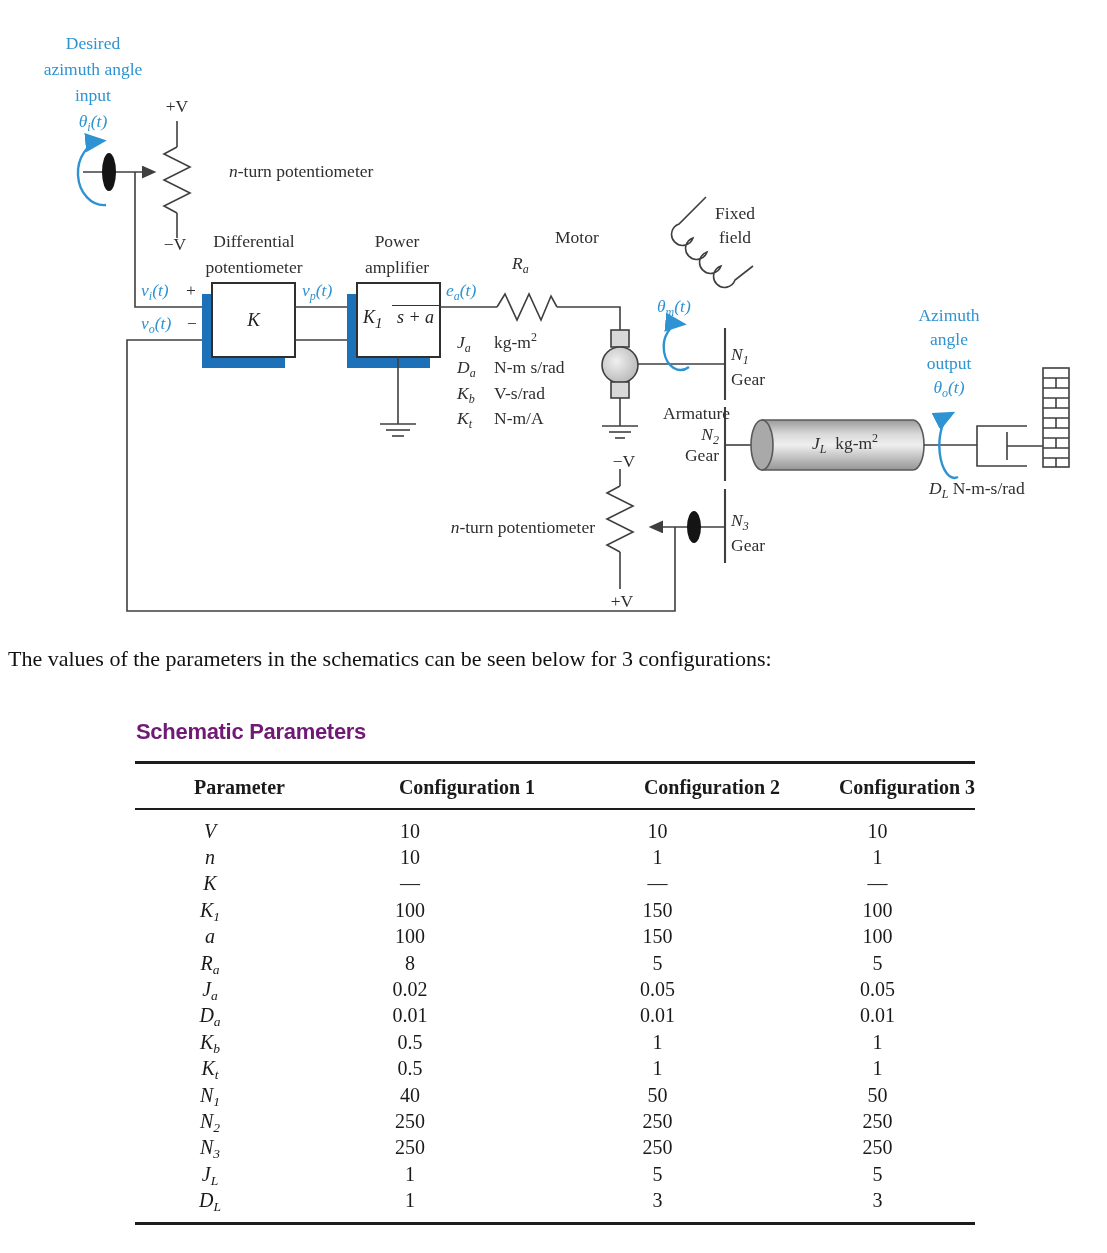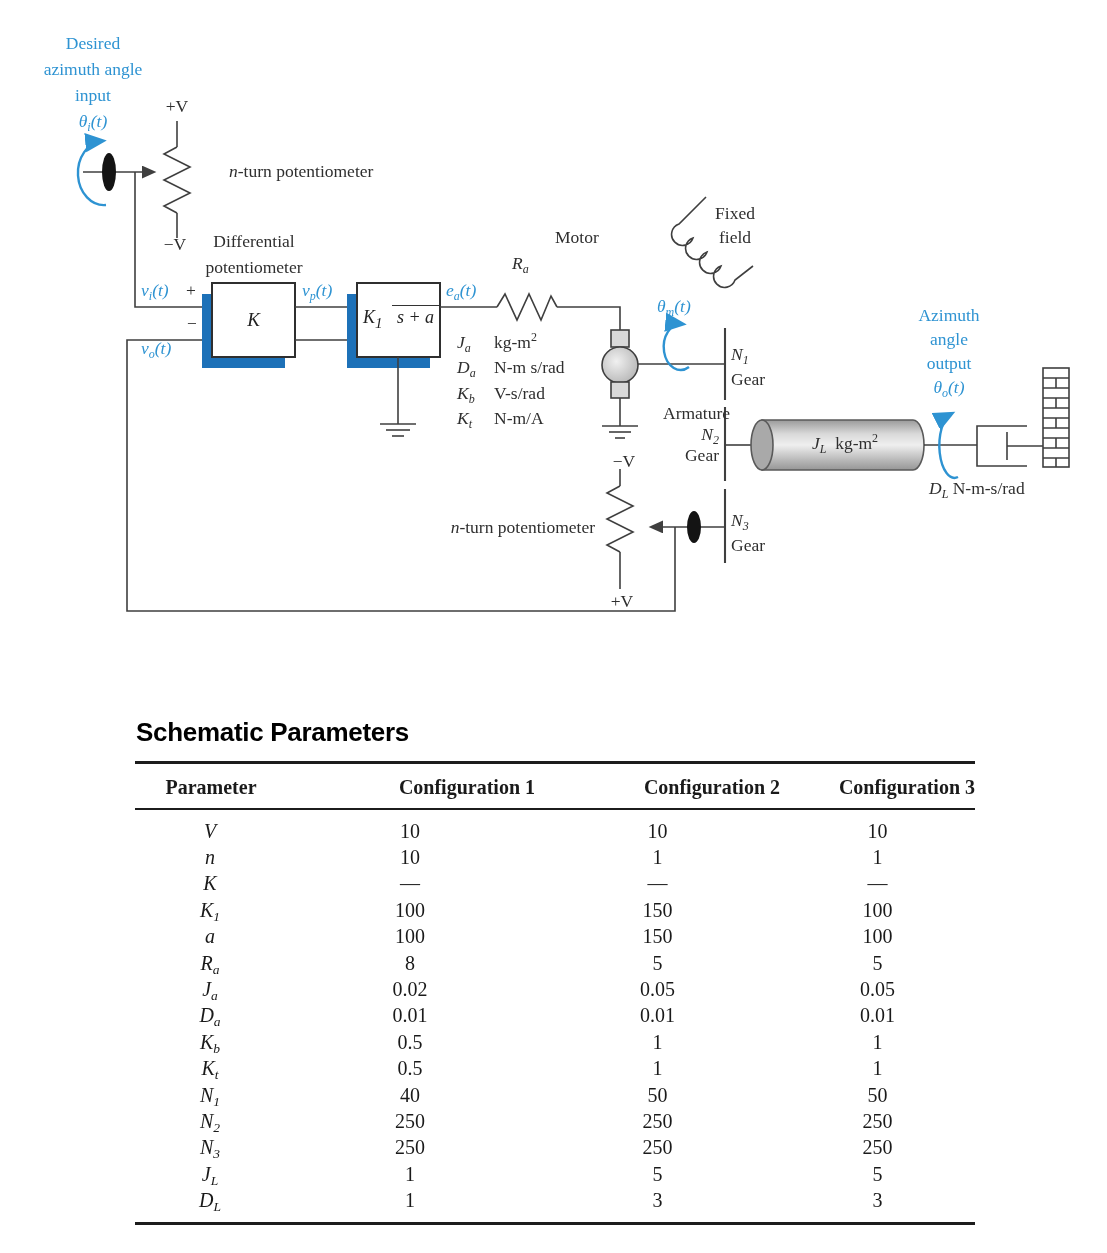--- a/index.html
+++ b/index.html
@@ -16,27 +16,27 @@
   .lbl sup{font-size:12px;line-height:0;vertical-align:7px;}
   .boxtext{position:absolute;display:flex;align-items:center;justify-content:center;
            font-style:italic;font-size:19px;color:#222;}
   .frac{display:inline-block;text-align:left;font-style:italic;font-size:18px;line-height:19px;}
   .frac .den{border-top:1.6px solid #333;padding:1px 5px 0 5px;}
   .frac .num{padding:0 5px;}
   .mp-row{height:25.3px;}
   .mp-sym{display:inline-block;width:37px;font-style:italic;}
   #intro{position:absolute;left:8px;top:646px;width:960px;font-size:22px;color:#111;}
   #table{position:absolute;left:135px;top:716px;width:840px;color:#1a1a1a;}
-  .ttitle{font-family:"Liberation Sans",sans-serif;font-weight:700;font-size:26px;
-          line-height:32px;letter-spacing:-0.3px;color:#000000;margin:0 0 13px 1px;}
+  .ttitle{font-family:"Liberation Sans",sans-serif;font-weight:700;font-size:22px;
+          line-height:32px;letter-spacing:-0.3px;color:#701a75;margin:0 0 13px 1px;}
   .tgrid{display:grid;grid-template-columns:150px 250px 245px 195px;}
   .thead{border-top:3px solid #1c1c1c;border-bottom:2px solid #1c1c1c;padding:12px 0 9px 0;
          font-weight:700;font-size:20px;line-height:23px;}
   .thead .cell{text-align:right;}
-  .thead .hparam{text-align:center;padding-left:2px;}
+  .thead .hparam{text-align:right;padding-left:2px;}
   .tbody{padding:8px 0 8px 0;border-bottom:3px solid #1c1c1c;}
   .trow{display:grid;grid-template-columns:150px 250px 245px 195px;height:26.4px;
         align-items:center;font-size:20px;}
   .trow .cell{text-align:center;}
   .pvar{display:inline-block;width:110px;text-align:center;font-style:italic;}
   .trow sub, .pvar sub{font-size:13.5px;line-height:0;vertical-align:-4px;}
 </style>
 </head>
 <body>
 
@@ -173,24 +173,28 @@
 
     <div class="lbl ctr" style="left:152px;top:96px;width:40px;">+V</div>
     <div class="lbl ctr" style="left:150px;top:234px;width:40px;">−V</div>
 
     <div class="lbl" style="left:224px;top:161px;"><i>n</i><span>-turn potentiometer</span></div>
 
     <div class="lbl ctr" style="left:189px;top:228px;width:120px;line-height:26px;">
       <div>Differential</div>
       <div>potentiometer</div>
     </div>
+    <div class="lbl ctr" style="left:332px;top:228px;width:120px;line-height:26px;">
+      <div>Power</div>
+      <div>amplifier</div>
+    </div>
 
     <div class="lbl blue ital" style="left:136px;top:280px;"><span>v</span><sub>i</sub><span>(t)</span></div>
     <div class="lbl" style="left:181px;top:280px;">+</div>
-    <div class="lbl blue ital" style="left:136px;top:313px;margin-top:25px;"><span>v</span><sub>o</sub><span>(t)</span></div>
+    <div class="lbl blue ital" style="left:136px;top:313px;"><span>v</span><sub>o</sub><span>(t)</span></div>
     <div class="lbl" style="left:182px;top:313px;">−</div>
 
     <div class="boxtext" style="left:207px;top:283px;width:83px;height:74px;">K</div>
     <div class="boxtext" style="left:352px;top:283px;width:83px;height:74px;">
       <span class="frac">
         <span class="num"><span>K</span><sub>1</sub></span>
         <span class="den">s + a</span>
       </span>
     </div>
 
@@ -243,20 +247,21 @@
     </div>
 
     <div class="lbl" style="left:924px;top:478px;">
       <span class="ital"><span>D</span><sub>L</sub></span><span> N-m-s/rad</span>
     </div>
 
     <div class="lbl rgt" style="left:418px;top:517px;width:172px;"><i>n</i><span>-turn potentiometer</span></div>
     <div class="lbl ctr" style="left:597px;top:591px;width:40px;">+V</div>
   </div>
 
+  <div id="intro">The values of the parameters in the schematics can be seen below for 3 configurations:</div>
 
   <div id="table">
     <div class="ttitle">Schematic Parameters</div>
 
     <div class="thead tgrid">
       <span class="cell hparam">Parameter</span>
       <span class="cell">Configuration 1</span>
       <span class="cell">Configuration 2</span>
       <span class="cell">Configuration 3</span>
     </div>

